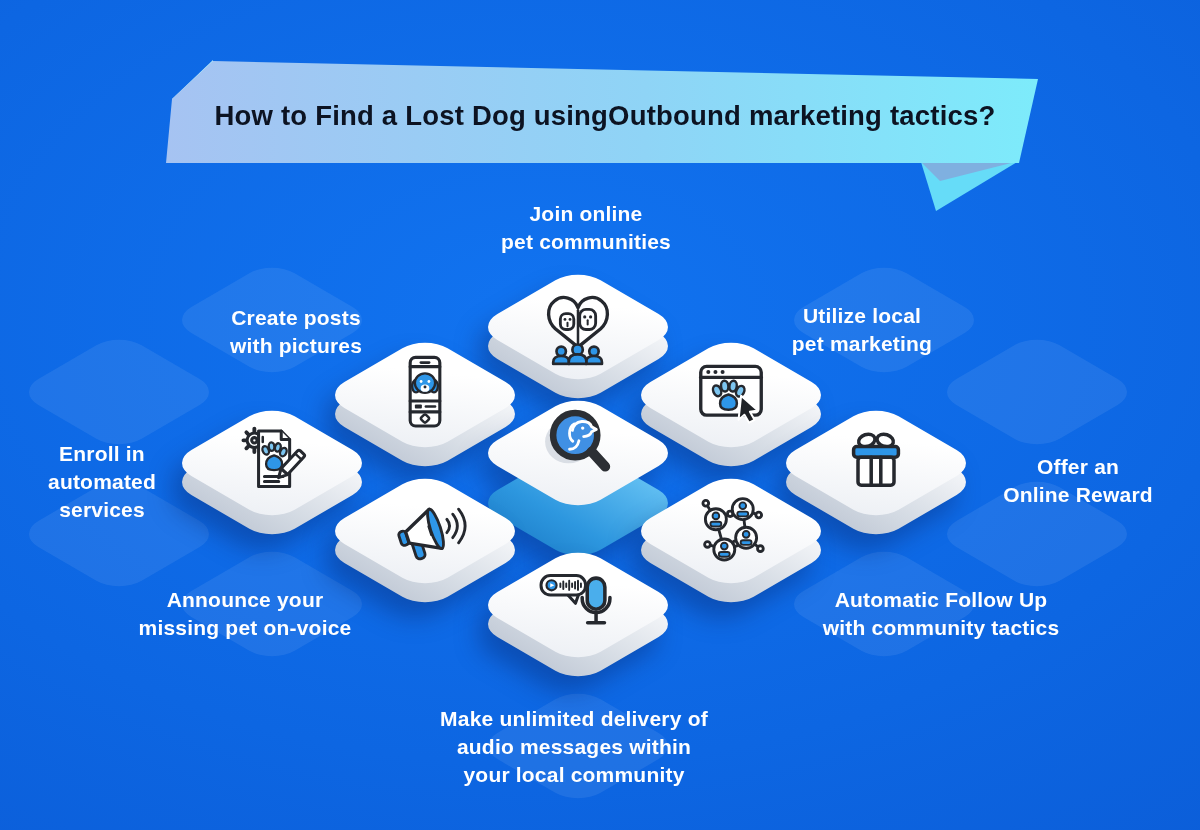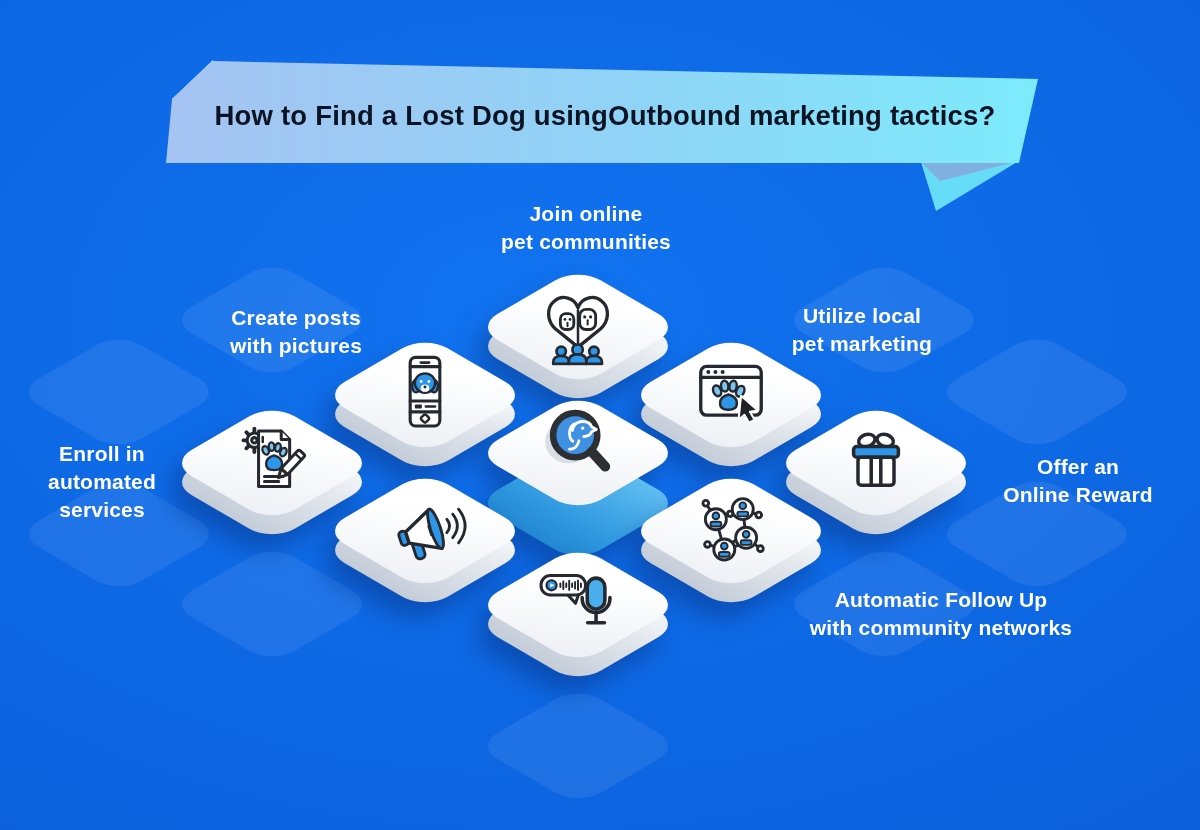--- a/index.html
+++ b/index.html
@@ -253,16 +253,21 @@
 pet communities</div>
   <div class="lbl" style="left:296px;top:318px;width:280px;margin-top:14px;">Create posts
 with pictures</div>
   <div class="lbl" style="left:862px;top:330px;width:280px;">Utilize local
 pet marketing</div>
   <div class="lbl" style="left:102px;top:482px;width:210px;">Enroll in
 automated
 services</div>
   <div class="lbl" style="left:1078px;top:481px;width:250px;">Offer an
 Online Reward</div>
+  <div class="lbl" style="left:245px;top:614px;width:340px;">Announce your
+missing pet on-voice</div>
   <div class="lbl" style="left:941px;top:614px;width:360px;">Automatic Follow Up
-with community networks</div>
+with community tactics</div>
+  <div class="lbl" style="left:574px;top:747px;width:380px;">Make unlimited delivery of
+audio messages within
+your local community</div>
 
 </div>
 
 </body></html>

